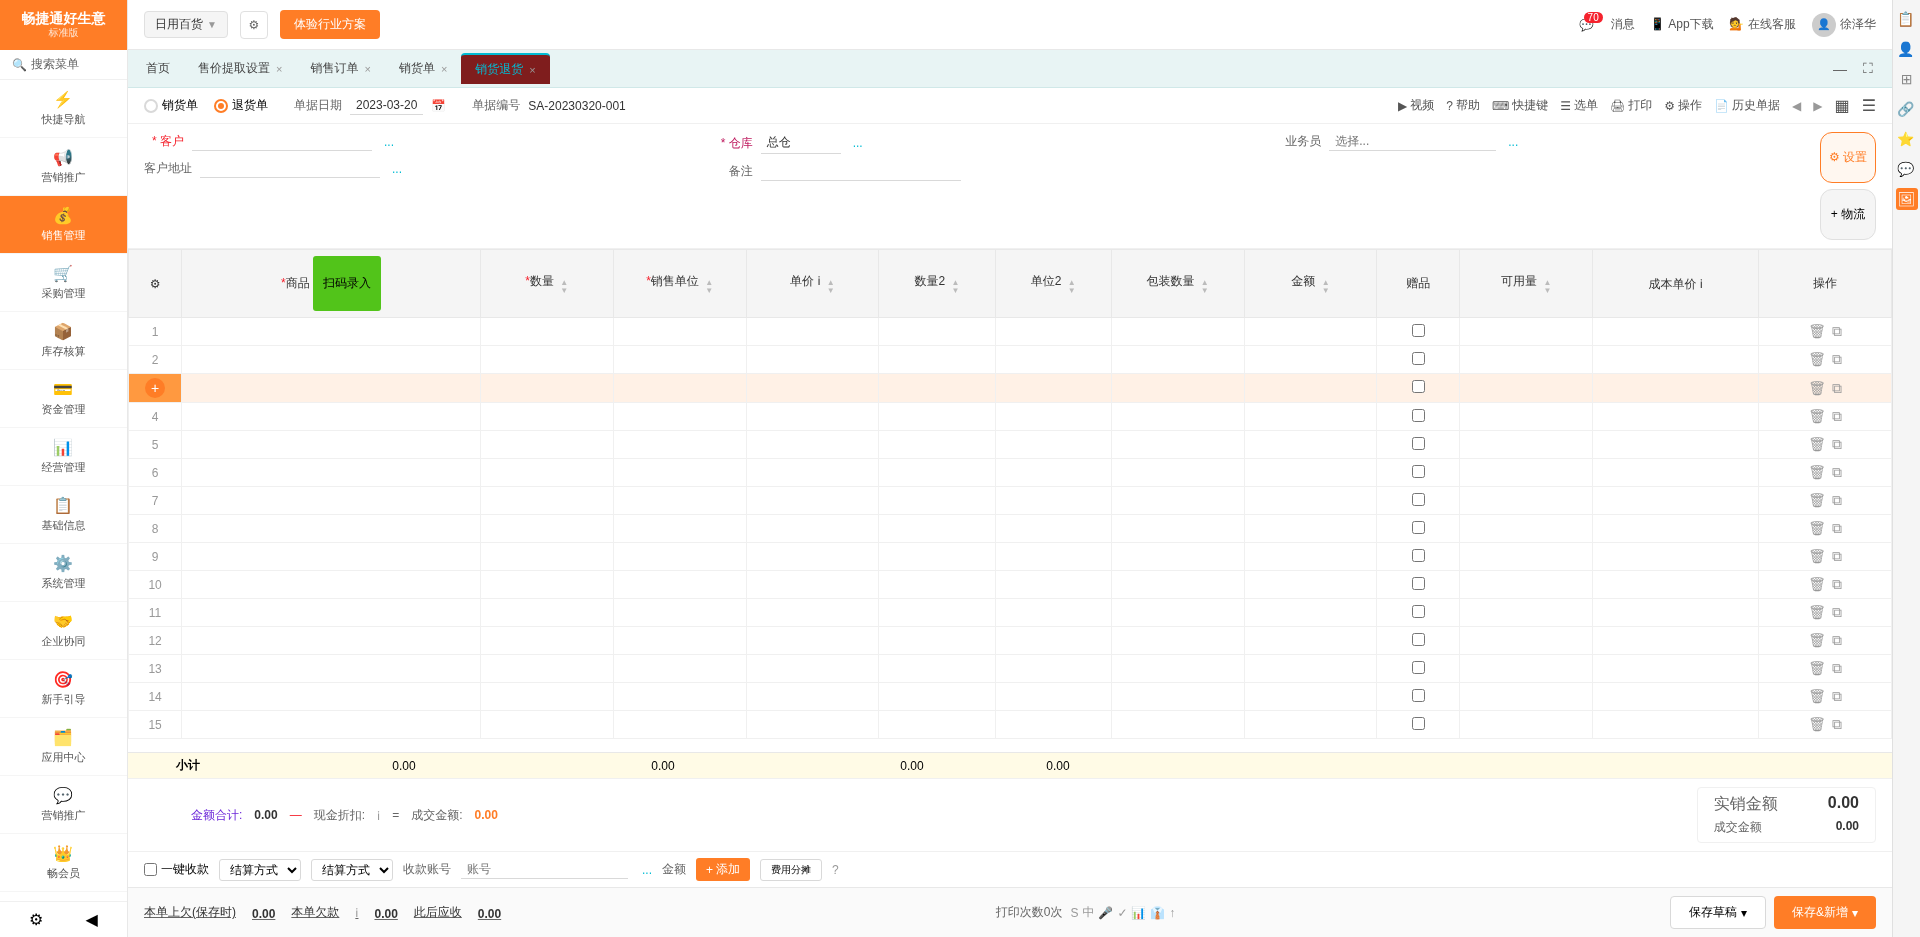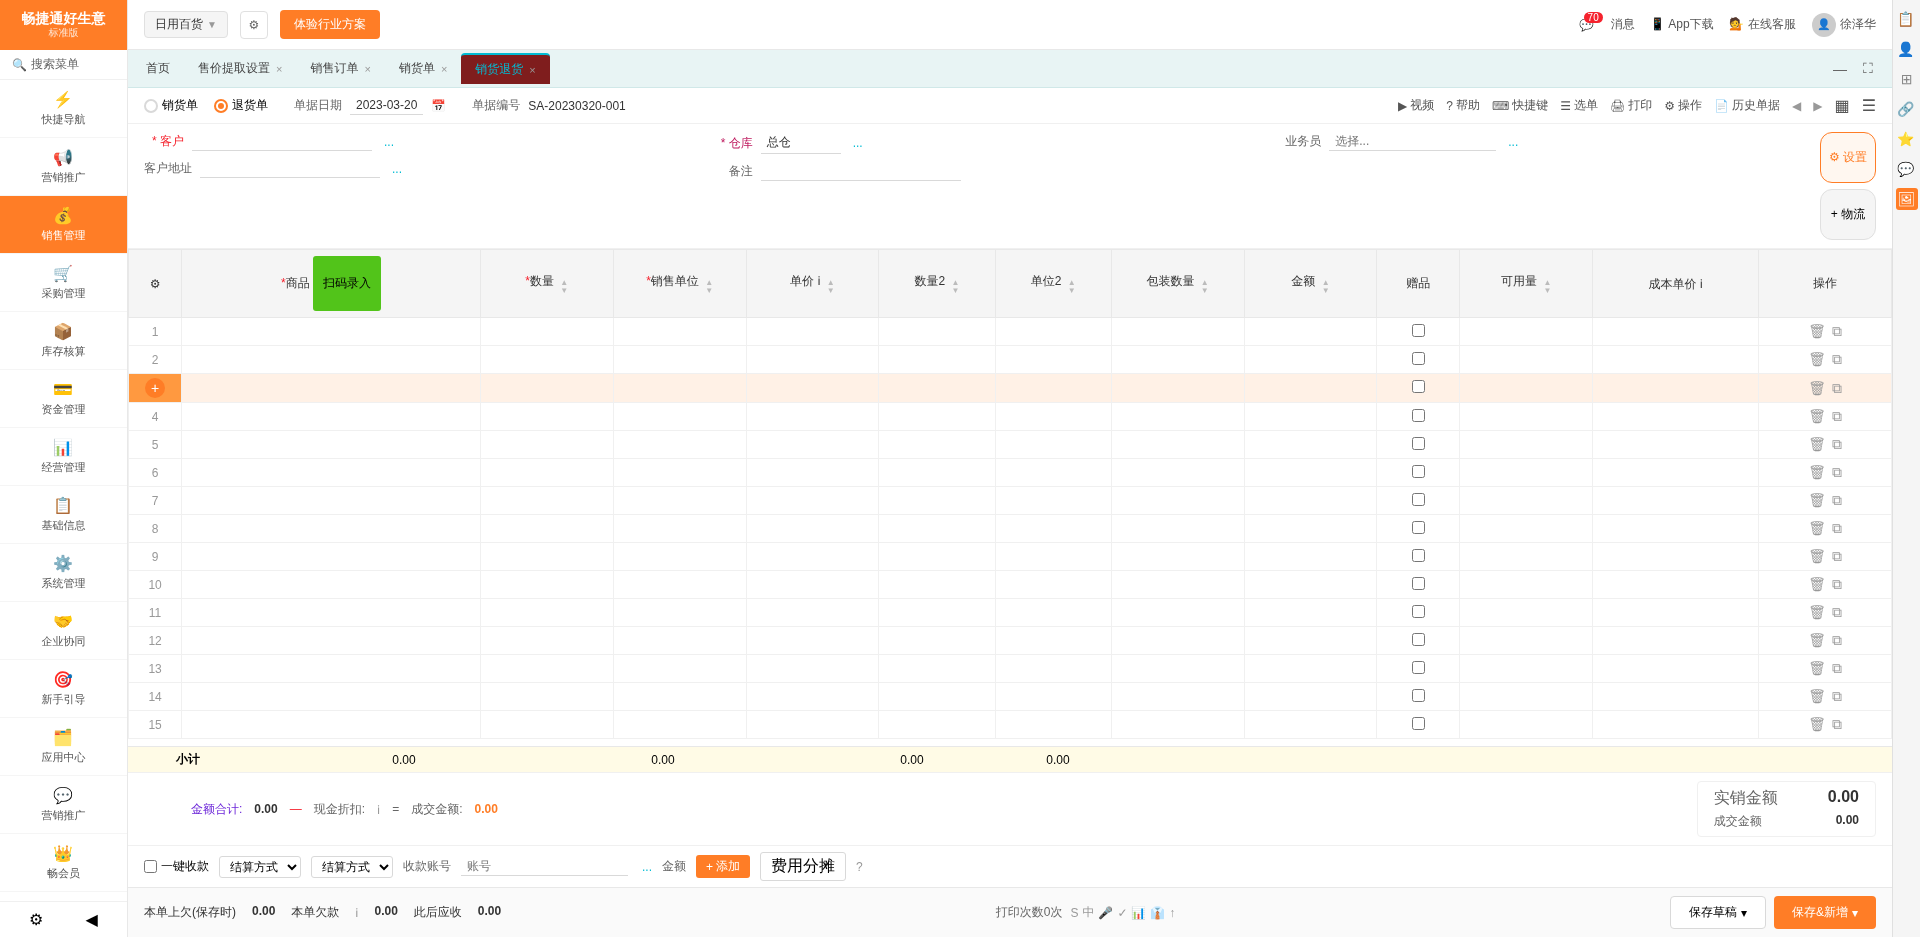--- a/index.html
+++ b/index.html
@@ -68,24 +68,24 @@
     .icon-btn { cursor: pointer; color: #999; font-size: 14px; }
     .sort-arrows { display: inline-flex; flex-direction: column; margin-left: 3px; cursor: pointer; }
     .sort-arrows span { font-size: 8px; line-height: 1; color: #bbb; }
 
     
     .grid-footer { background: #fffbe6; border-top: 1px solid #e8e8e8; padding: 4px 8px; }
     .footer-row { display: flex; align-items: center; gap: 8px; font-size: 12px; }
     .payment-check { display: flex; align-items: center; gap: 4px; }
     .form-select { border: 1px solid #d9d9d9; border-radius: 3px; padding: 2px 6px; font-size: 12px; background: #fff; }
     .add-btn-sm { background: #ff7d26; color: white; border: none; border-radius: 3px; padding: 3px 10px; font-size: 12px; cursor: pointer; display: flex; align-items: center; gap: 3px; }
-    .split-btn { background: #fff; border: 1px solid #d9d9d9; border-radius: 3px; padding: 3px 10px; font-size: 16px; cursor: pointer; }
+    .split-btn { background: #fff; border: 1px solid #d9d9d9; border-radius: 3px; padding: 3px 10px; font-size: 10px; cursor: pointer; }
 
     .bottom-bar { padding: 8px 16px; border-top: 1px solid #e8e8e8; display: flex; align-items: center; justify-content: space-between; background: #fafafa; flex-shrink: 0; }
-    .bottom-info { display: flex; align-items: flex-start; gap: 16px; font-size: 12px; color: #666; }
+    .bottom-info { display: flex; align-items: flex-end; gap: 16px; font-size: 12px; color: #666; text-decoration: underline; }
     .bottom-info span { color: #333; }
     .save-actions { display: flex; gap: 8px; }
     .btn-draft { background: #fff; border: 1px solid #d9d9d9; border-radius: 4px; padding: 7px 18px; font-size: 12px; cursor: pointer; display: flex; align-items: center; gap: 4px; }
     .btn-save { background: #ff7d26; color: white; border: none; border-radius: 4px; padding: 7px 18px; font-size: 12px; cursor: pointer; display: flex; align-items: center; gap: 4px; }
 
     
     .right-sidebar { width: 28px; background: #f5f5f5; display: flex; flex-direction: column; align-items: center; padding: 8px 0; gap: 8px; border-left: 1px solid #e0e0e0; }
     .right-icon { width: 22px; height: 22px; display: flex; align-items: center; justify-content: center; cursor: pointer; color: #888; font-size: 14px; }
 
     .scrollable-table { overflow-y: auto; flex: 1; }

